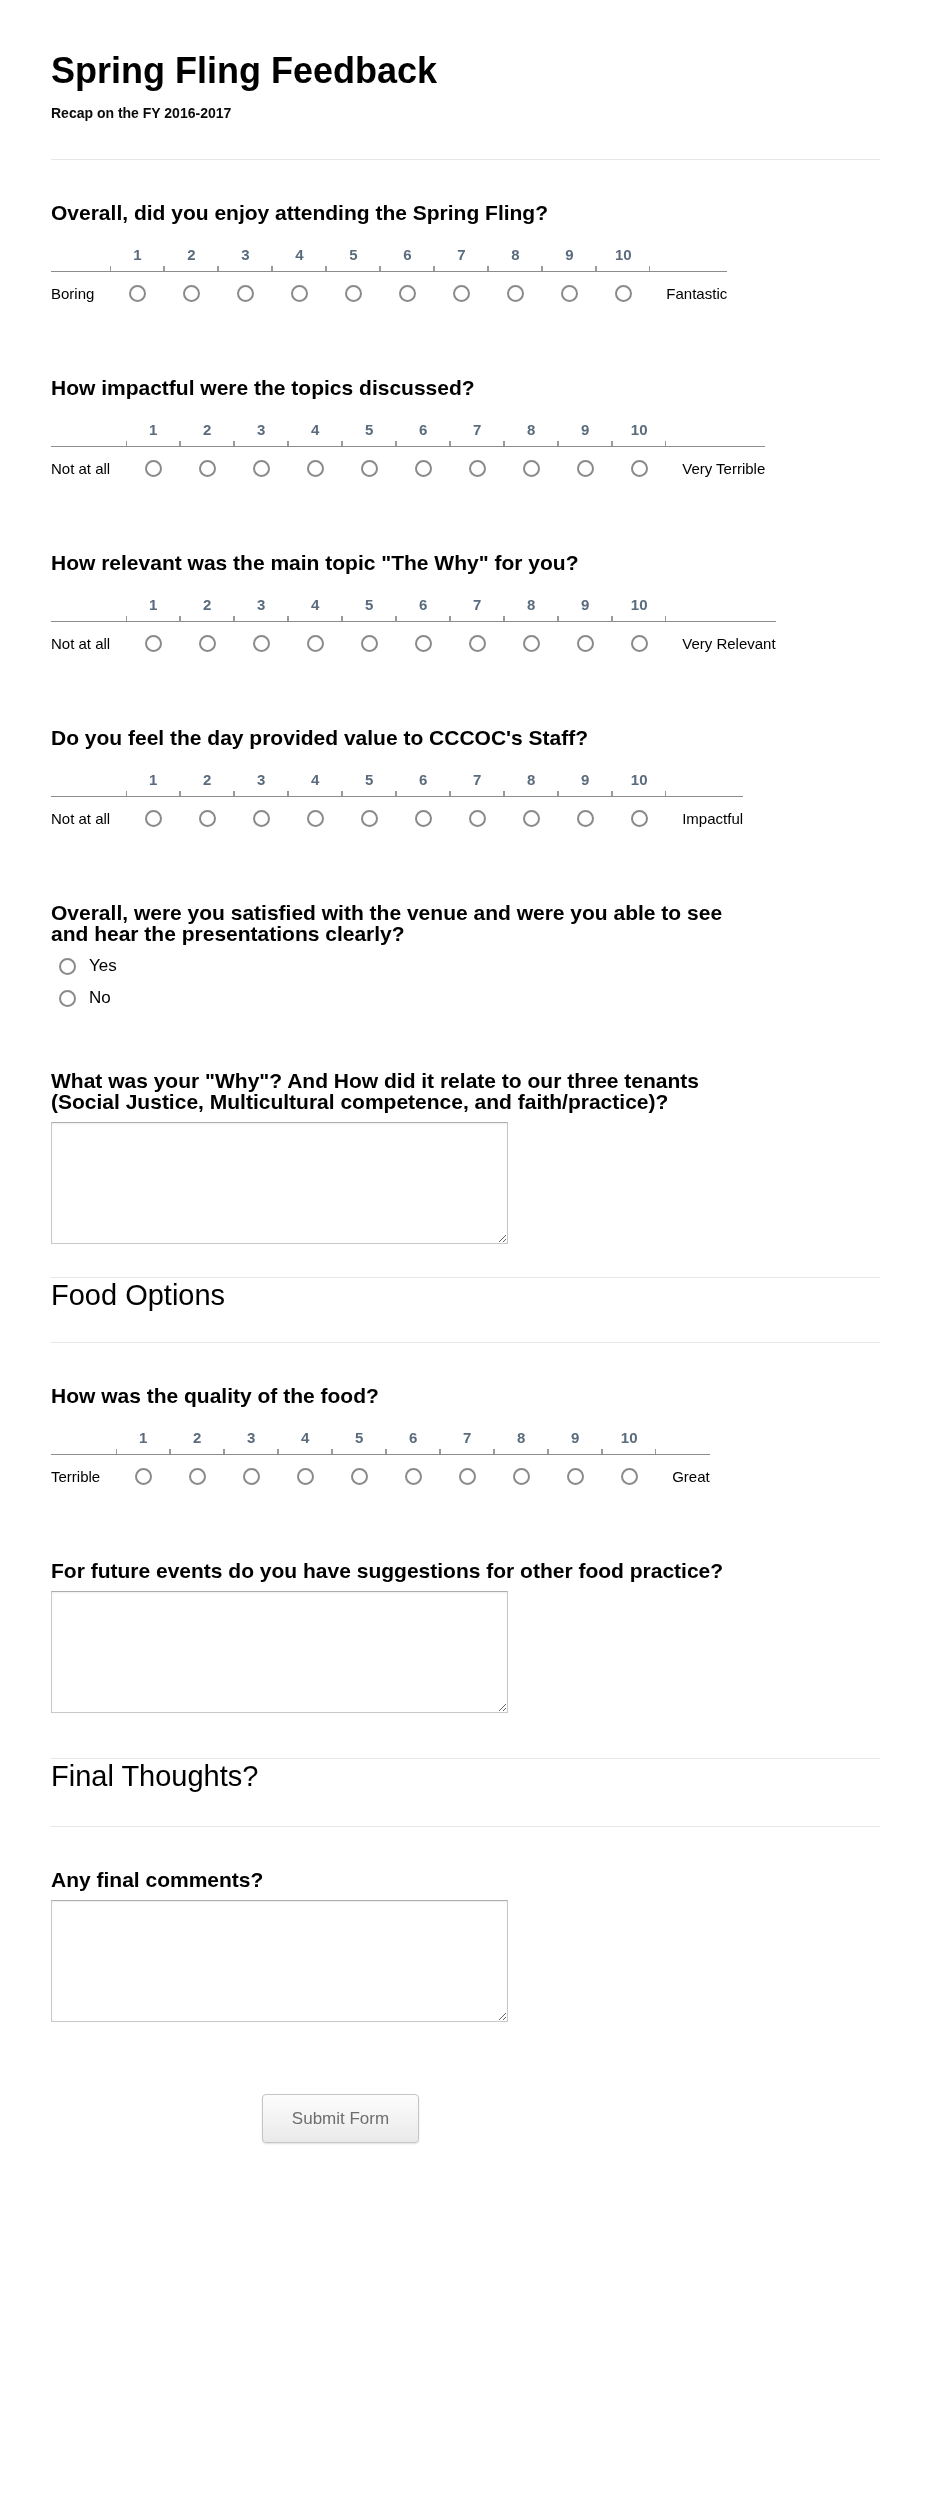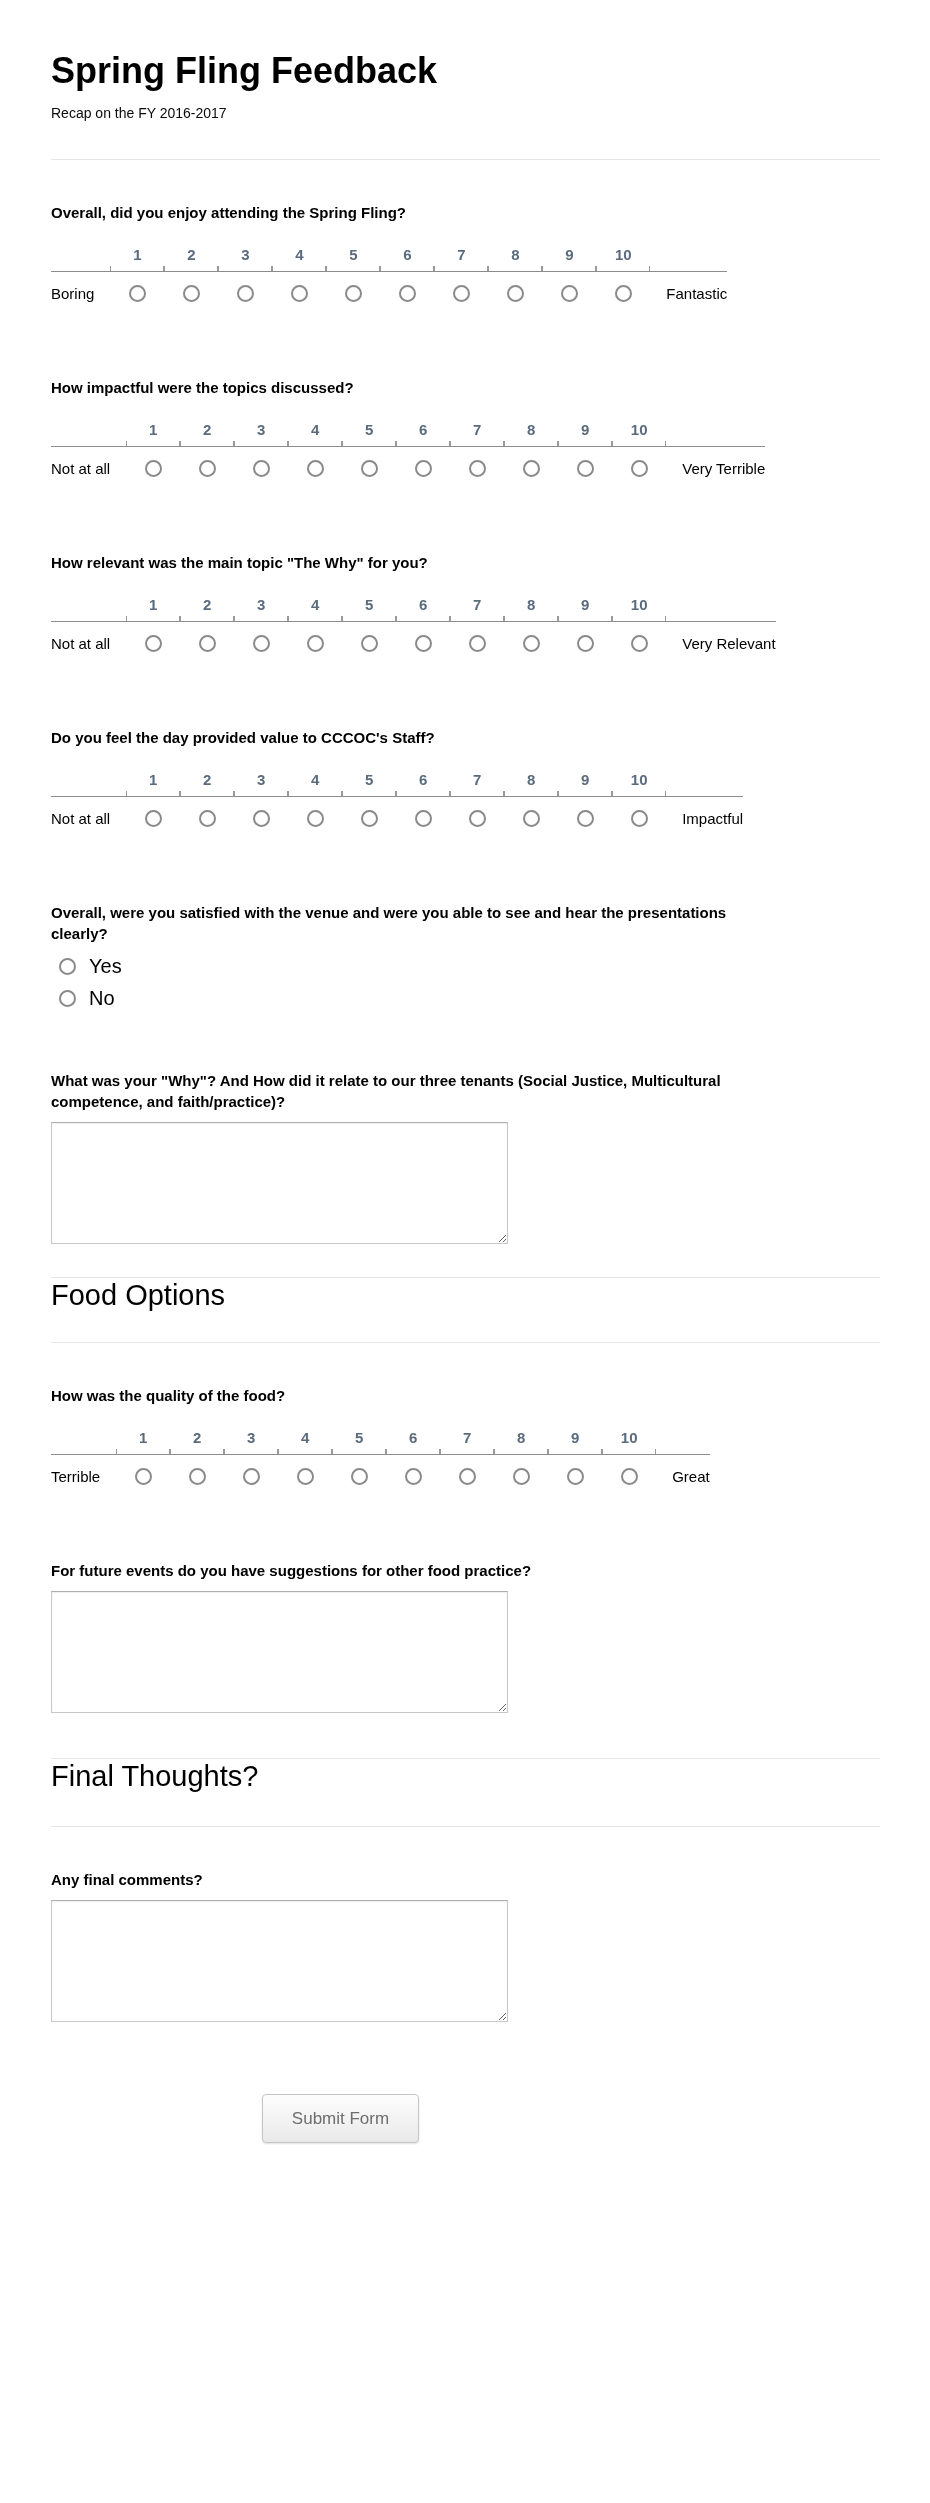--- a/index.html
+++ b/index.html
@@ -5,31 +5,31 @@
   html,body { margin:0; padding:0; background:#fff; }
   body { font-family:"Liberation Sans","DejaVu Sans",sans-serif; color:#000; }
 
   .page {
     position:relative; width:930px; height:2503px; box-sizing:border-box;
     margin:0; background:#ffffff; overflow:hidden;
     padding:50px 50px 0 51px;
   }
 
   h1.form-title { margin:0; font-size:36px; line-height:42px; font-weight:bold; color:#000; }
-  .form-subtitle { margin:12px 0 0; font-size:14px; line-height:18px; color:#0a0a0a; }
+  .form-subtitle { margin:12px 0 0; font-size:14px; line-height:18px; color:#0a0a0a;font-weight:bold; }
 
   h2.section-title { margin:0; font-size:29px; line-height:34px; font-weight:normal; color:#000; }
 
   .divider { height:1px; background:#e6e6e6; border:0; }.mt30{margin-top:30px}
   .mt33{margin-top:33px}.mt37{margin-top:37px}.mt42{margin-top:42px}
   .mt45{margin-top:45px}.mt60{margin-top:60px}.mt72{margin-top:72px}
   .mt74{margin-top:74px}
 
   .q-label {
-    font-size:15px; line-height:21px; font-weight:bold; color:#000;
+    font-size:21px; line-height:21px; font-weight:bold; color:#000;
     max-width:700px;
   }
 
   
   .scale { display:table; border-collapse:collapse; margin-top:22px; }
   .s-row { display:table-row; }
   .s-cell { display:table-cell; }
   .s-head-row .s-cell { border-bottom:1px solid #8c8c8c; vertical-align:bottom; }
   .s-num {
     width:54px; text-align:center; position:relative;
@@ -52,21 +52,21 @@
   .radio {
     -webkit-appearance:none; appearance:none;
     width:17px; height:17px; margin:0; padding:0;
     border:2px solid #8a8a8a; border-radius:50%; background:#fff;
     vertical-align:top; cursor:pointer; box-sizing:border-box;
   }
 
   
   .choice-list { margin:10px 0 0; padding:0 0 0 8px; list-style:none; }
   .choice { display:flex; align-items:center; height:24px; margin-bottom:8px; }
-  .choice-label { font-size:20px; line-height:24px; color:#000; margin-left:13px; }
+  .choice-label { font-size:17px; line-height:24px; color:#000; margin-left:13px; }
 
   
   .q-textarea {
     display:block; margin-top:10px; width:457px; height:122px;
     box-sizing:border-box; padding:4px 6px;
     border:1px solid #c8c8c8; border-top-color:#adadad;
     box-shadow:inset 0 1px 2px rgba(0,0,0,0.07);
     font-family:"Liberation Sans","DejaVu Sans",sans-serif; font-size:15px;
     background:#fff; resize:both;
   }

